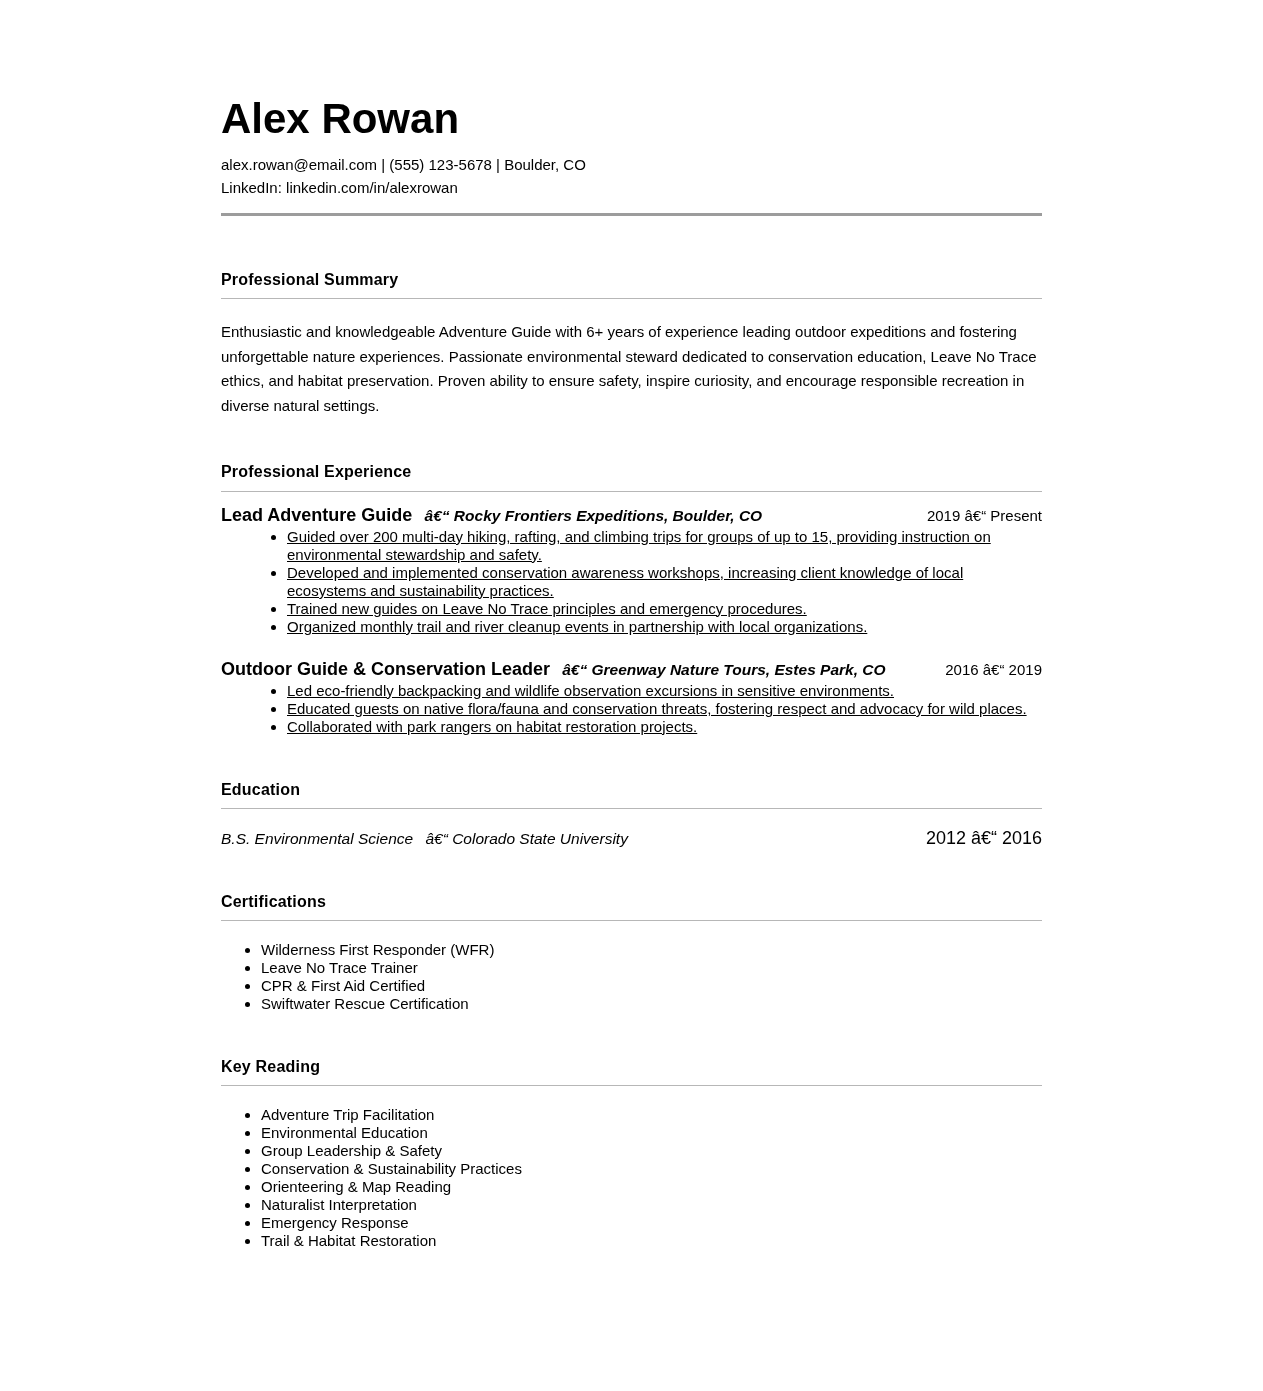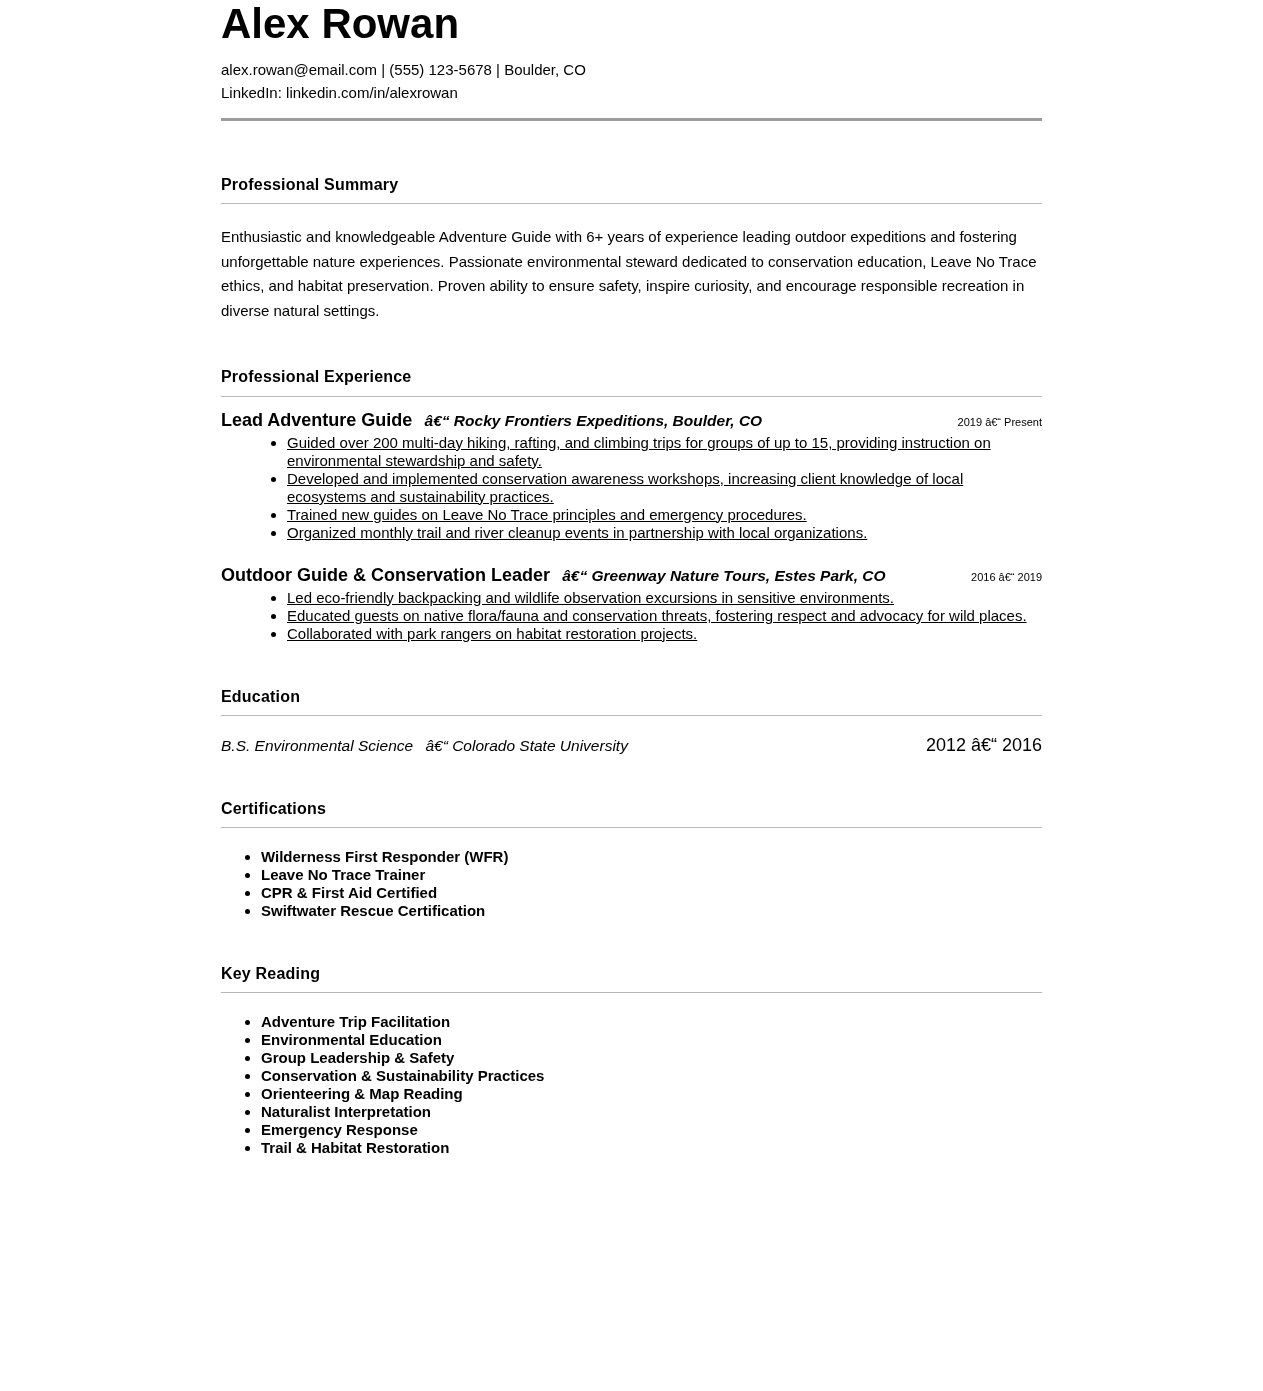--- a/index.html
+++ b/index.html
@@ -9,20 +9,21 @@
     background: #ffffff;
     color: #000000;
     font-family: "Liberation Sans", "DejaVu Sans", sans-serif;
     font-size: 15px;
   }
   body { width: 1263px; min-height: 1391px; }
 
   .page {
     width: 821px;
     margin: 0 auto;
+    padding-top: 95px;
     padding-bottom: 99px;
   }
 
   
   h1.name {
     font-size: 42px;
     font-weight: bold;
     line-height: 1.15;
     margin: 0 0 10px 0;
     letter-spacing: 0;
@@ -71,21 +72,21 @@
     font-weight: bold;
     font-size: 18px;
   }
   .job-company {
     font-style: italic;
     font-size: 15.5px;
     margin-left: 8px;
     font-weight: bold;
   }
   .job-dates {
-    font-size: 11px;
+    font-size: 15px;
     white-space: nowrap;
     padding-left: 12px;
   }
   .job ul {
     margin: 3px 0 0 0;
     padding-left: 66px;
     text-decoration: underline;
   }
   .job ul li { line-height: 18px; }
 
@@ -99,21 +100,21 @@
   }
   .edu-left { font-style: italic; font-size: 15.5px; text-align: center; }
   .edu-school { margin-left: 8px; }
   .edu-dates { font-size: 18px; white-space: nowrap; padding-left: 12px; }
 
   
   ul.plain-list {
     margin: 20px 0 0 0;
     padding-left: 40px;
   }
-  ul.plain-list li { line-height: 18px; font-weight: bold; }
+  ul.plain-list li { line-height: 18px; }
 </style>
 </head>
 <body>
 
 <div class="page">
 
   <header>
     <h1 class="name">Alex Rowan</h1>
     <p class="contact"><span>alex.rowan@email.com | (555) 123-5678 | Boulder, CO</span><br><span>LinkedIn: linkedin.com/in/alexrowan</span></p>
     <hr class="header-rule">

